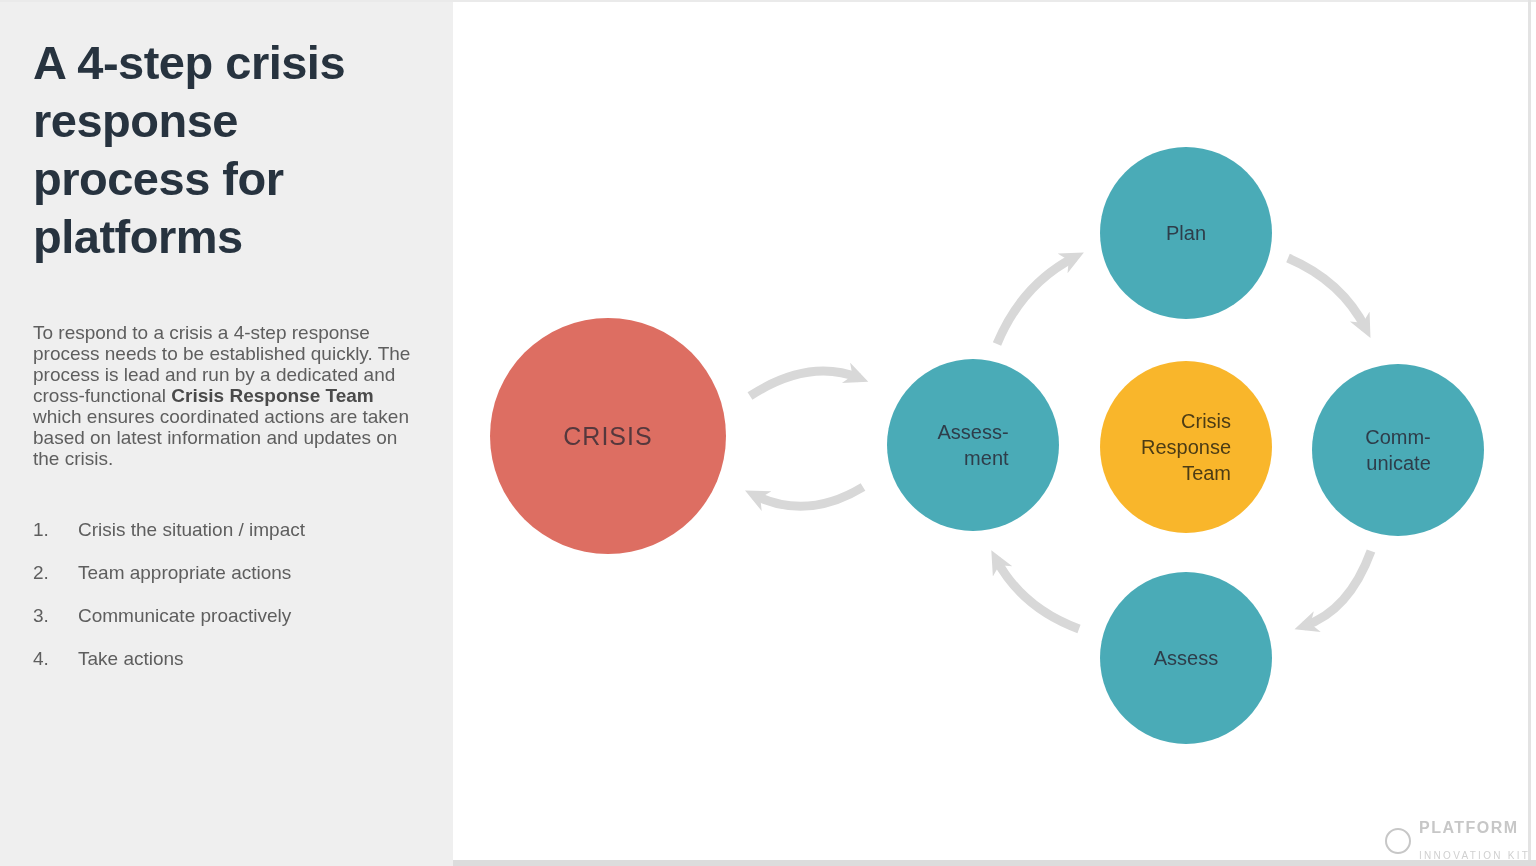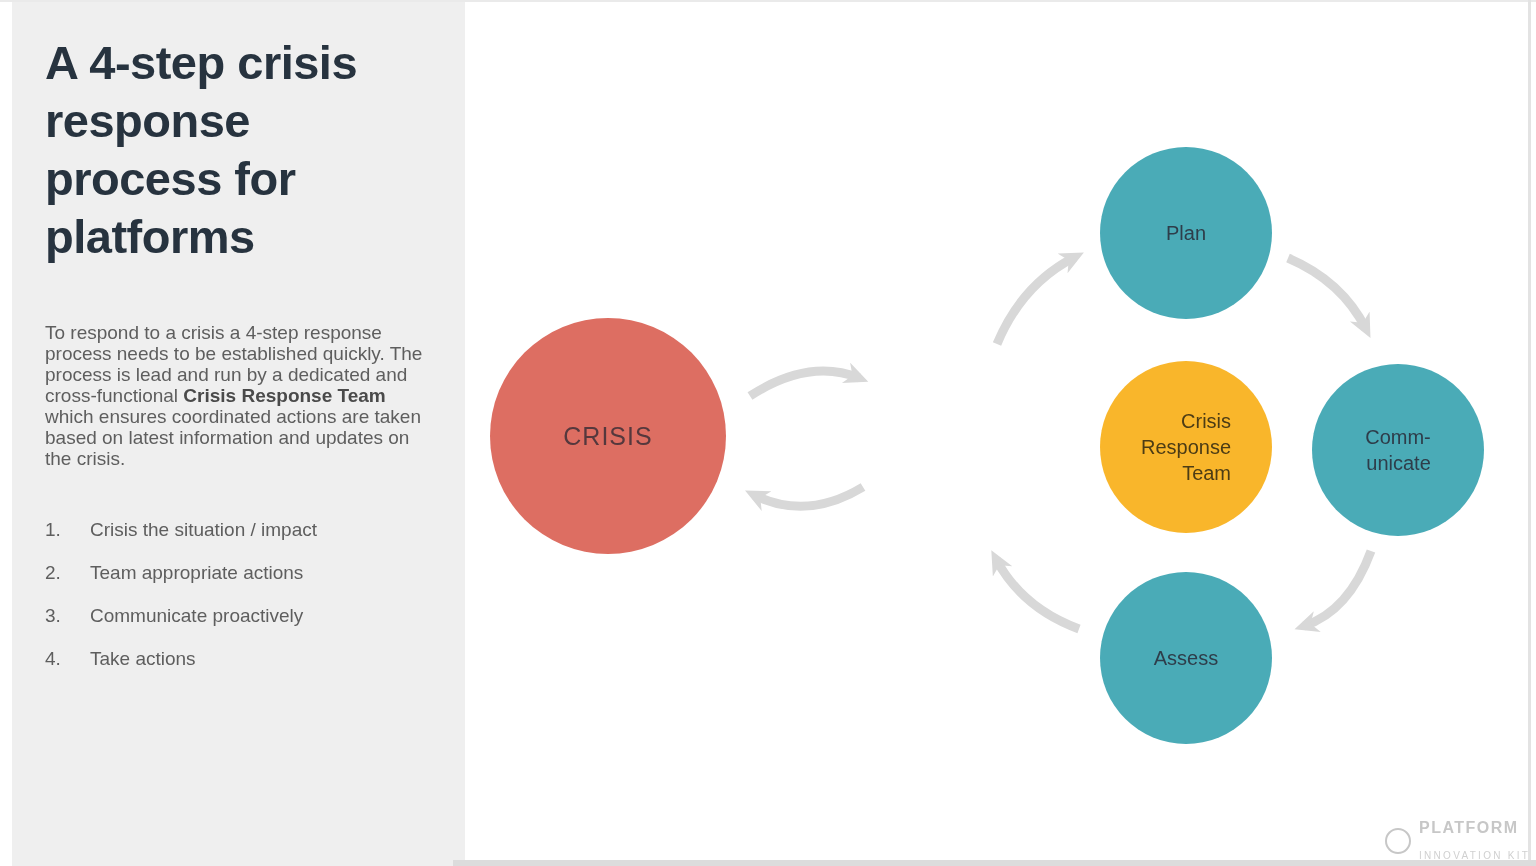--- a/index.html
+++ b/index.html
@@ -9,21 +9,20 @@
   .slide { position: absolute; inset: 0; background: #ffffff; }
 
   .top-edge   { position: absolute; left: 0; top: 0; width: 100%; height: 2px; background: #eaeaea; }
   .right-edge { position: absolute; left: 1528px; top: 0; width: 3px; height: 100%; background: #e3e3e3; }
   .bottom-edge{ position: absolute; left: 453px; right: 0; bottom: 0; height: 6px; background: #dcdcdc; }
 
   
   .panel {
     position: absolute; left: 0; top: 0; width: 453px; height: 866px;
     background: var(--panel-bg);
-    margin-left: 12px;
   }
   .panel-title {
     position: absolute; left: 33px; top: 34px; width: 400px;
     font-size: 47px; line-height: 58px; font-weight: bold;
     letter-spacing: -0.5px; color: var(--title-color);
     white-space: pre-line;
   }
   .panel-intro {
     position: absolute; left: 33px; top: 322px; width: 392px;
     font-size: 19px; line-height: 21px; color: var(--body-text);
@@ -121,20 +120,22 @@
         <path d="M 295 396 Q 354 358 404 378" marker-end="url(#ah)"></path>
         <path d="M 408 487 Q 352 521 299 495" marker-end="url(#ah)"></path>
         <path d="M 542 344 Q 567 284 620 257" marker-end="url(#ah)"></path>
         <path d="M 833 258 Q 887 281 911 329" marker-end="url(#ah)"></path>
         <path d="M 916 551 Q 894 611 849 626" marker-end="url(#ah)"></path>
         <path d="M 624 629 Q 567 608 541 559" marker-end="url(#ah)"></path>
       </g>
     </svg>
 
     <div class="circle c-crisis">CRISIS</div>
+    <div class="circle c-teal c-assessment">Assess-
+ment</div>
     <div class="circle c-teal c-plan">Plan</div>
     <div class="circle c-team">Crisis
 Response
 Team</div>
     <div class="circle c-teal c-communicate">Comm-
 unicate</div>
     <div class="circle c-teal c-actions">Assess</div>
   </div>
 
   <div class="logo">

